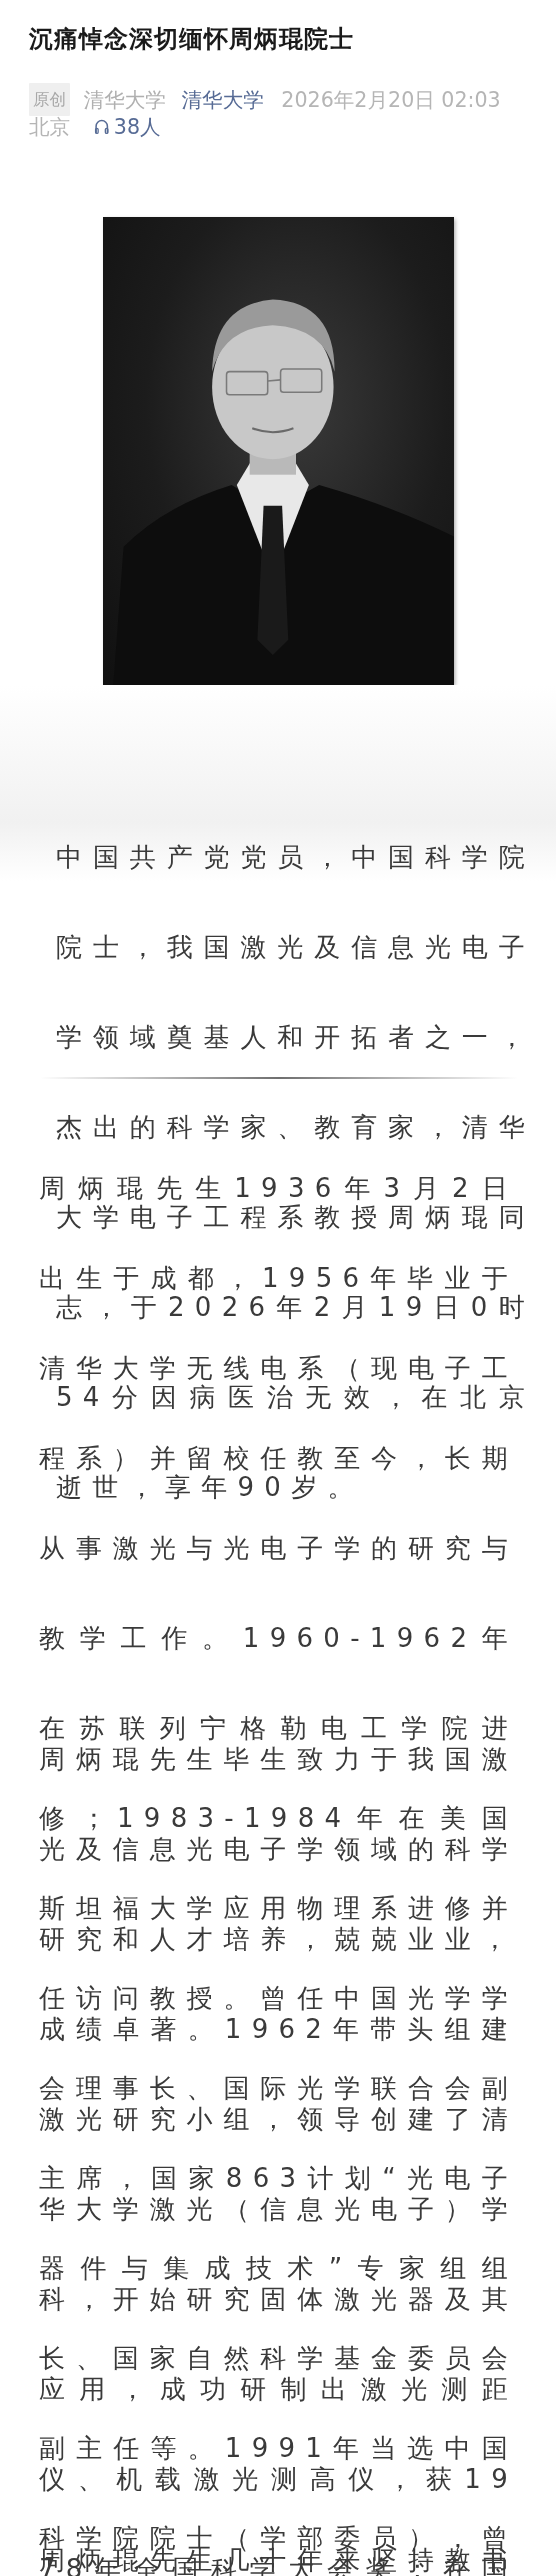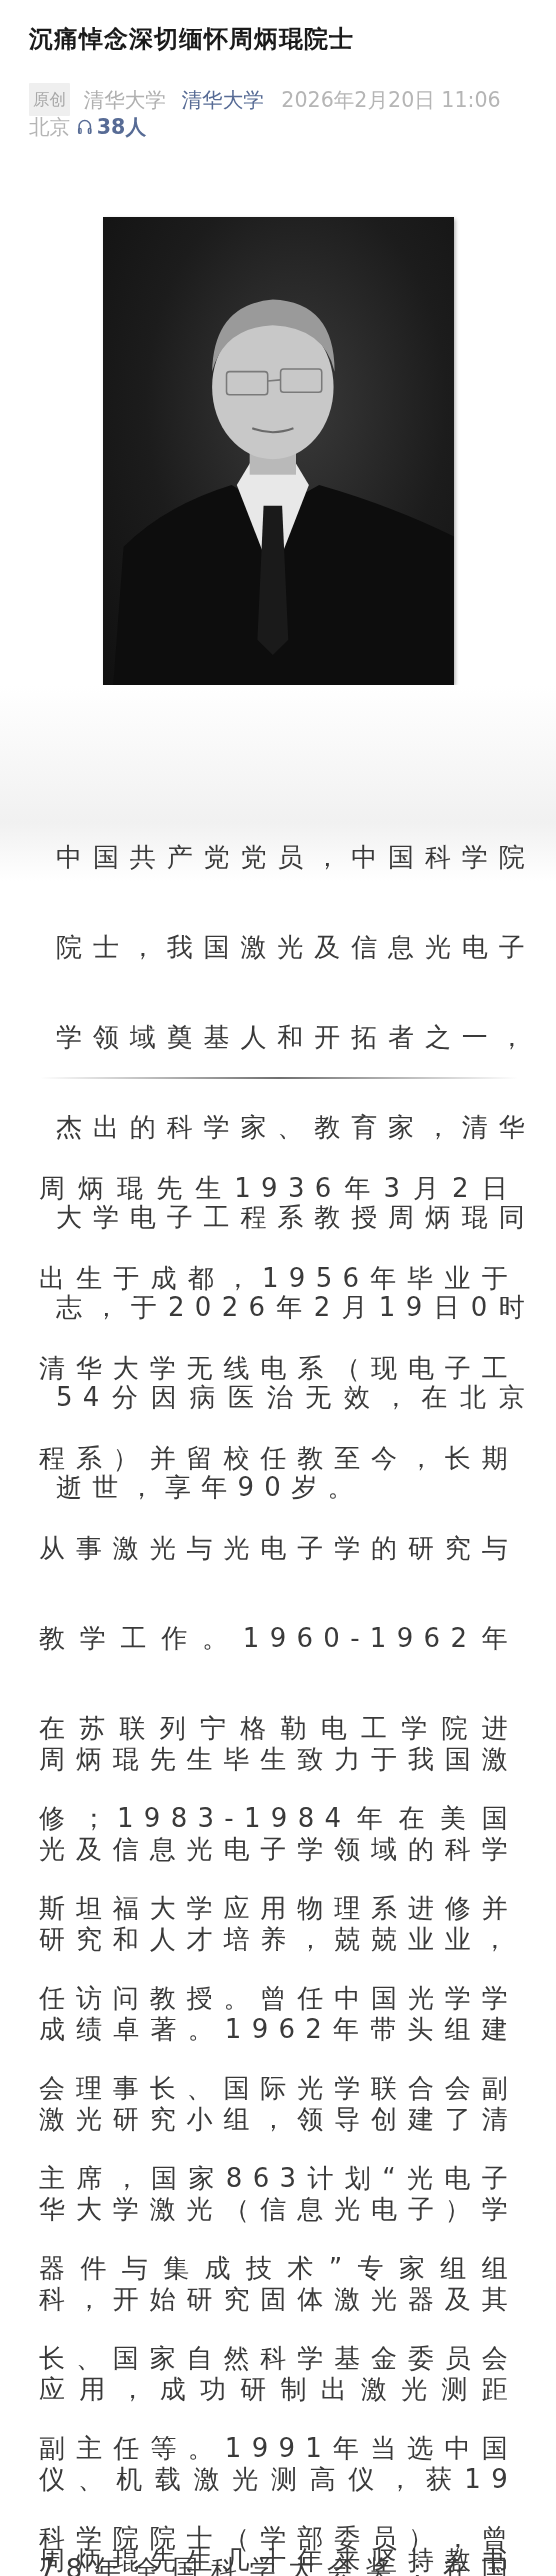--- a/index.html
+++ b/index.html
@@ -34,22 +34,22 @@
     background: #efefef;
     color: #a8a8a8;
     font-size: 16.5px;
     padding: 5.2px 4.1px;
     margin-right: 13.4px;
     border-radius: 1px;
   }
   .meta-author { color: #b0b0b0; margin-right: 15.5px; }
   .meta-account { color: #576b95; margin-right: 17.5px; }
   .meta-date { color: #b5b5b5; }
-  .meta-location { color: #b5b5b5; margin-right: 7px; }
-  .meta-listen { color: #576b95; display: flex; align-items: center; font-weight: bold; }
+  .meta-location { color: #b5b5b5; margin-right: 24px; }
+  .meta-listen { color: #576b95; display: flex; align-items: center; }
   .meta-listen svg { margin-right: 4.1px; }
 
   .photo {
     position: absolute;
     left: 103px; top: 217px;
     width: 351px; height: 468px;
     background: radial-gradient(ellipse at 55% 40%, #3a3a3a 0%, #1c1c1c 55%, #101010 100%);
     box-shadow: 2.1px 2.1px 4.1px rgba(0,0,0,0.35);
     overflow: hidden;
   }
@@ -83,21 +83,21 @@
 </style>
 </head>
 <body>
 
 <h1 class="title">沉痛悼念深切缅怀周炳琨院士</h1>
 
 <div class="meta-row r1">
   <span class="tag-original">原创</span>
   <span class="meta-author">清华大学</span>
   <span class="meta-account">清华大学</span>
-  <span class="meta-date">2026年2月20日 11:06</span>
+  <span class="meta-date">2026年2月20日 02:03</span>
 </div>
 
 <div class="meta-row r2">
   <span class="meta-location">北京</span>
   <span class="meta-listen">
     <svg width="15.5" height="18.5" viewBox="0 0 30 36">
       <path d="M4 30 V18 A11 11 0 0 1 26 18 V30" fill="none" stroke="#576b95" stroke-width="3" stroke-linecap="round"></path>
       <rect x="3" y="22" width="5" height="10" rx="2.5" fill="none" stroke="#576b95" stroke-width="2.5"></rect>
       <rect x="22" y="22" width="5" height="10" rx="2.5" fill="none" stroke="#576b95" stroke-width="2.5"></rect>
     </svg>

